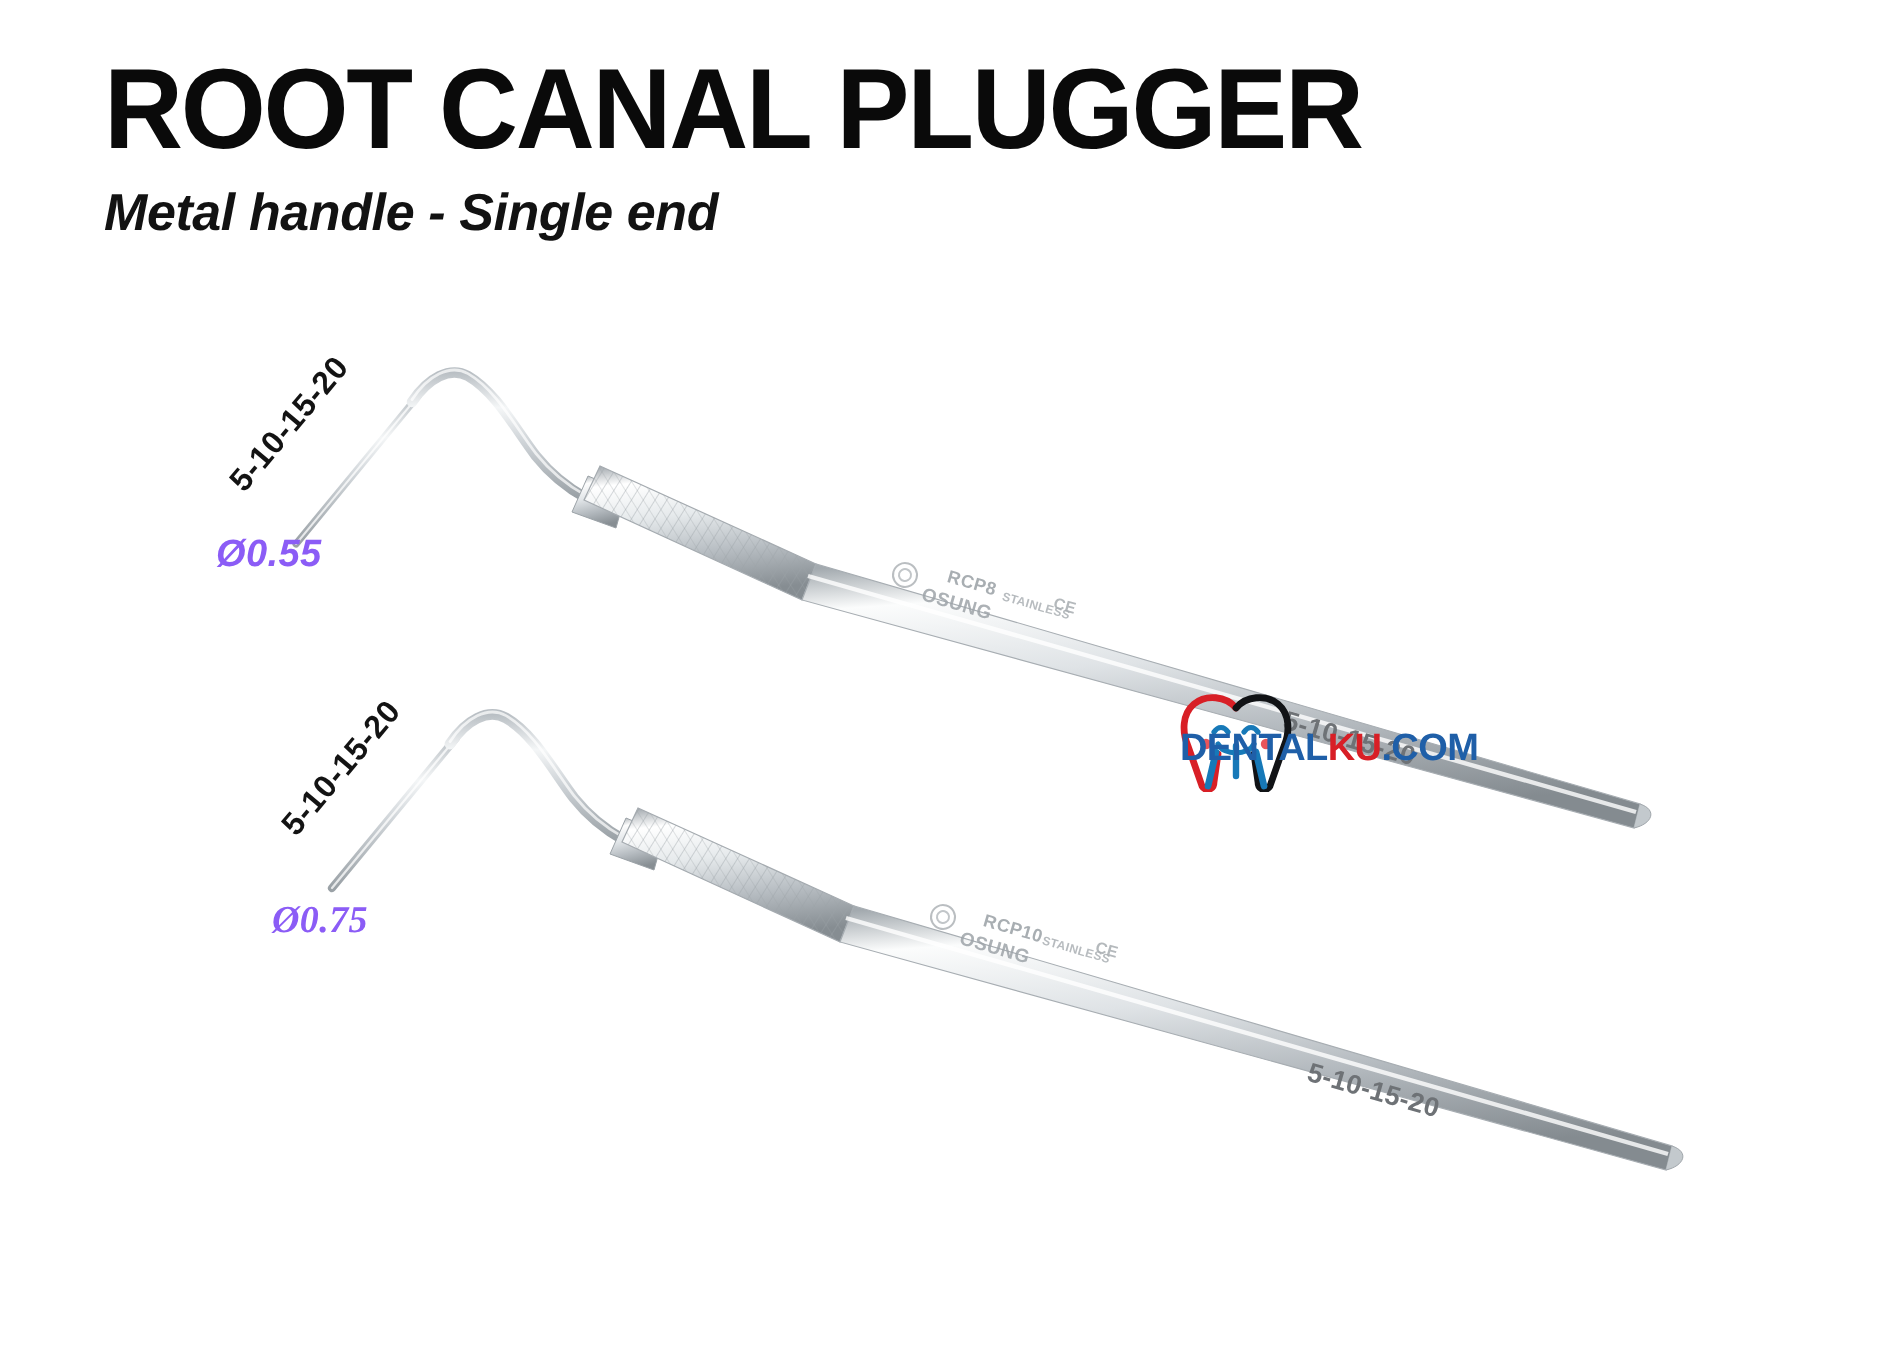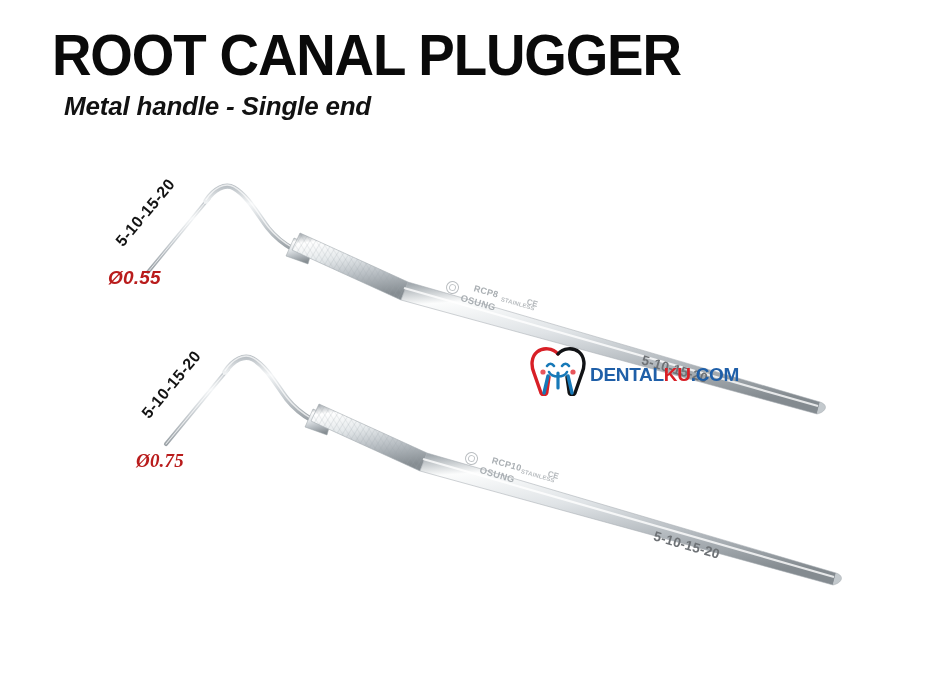--- a/index.html
+++ b/index.html
@@ -1,30 +1,30 @@
 <!DOCTYPE html>
 <html><head>
 <meta charset="utf-8">
 <style>
   html,body{margin:0;padding:0;background:#fff;}
   body{width:945px;height:685px;position:relative;overflow:hidden;
        font-family:"Liberation Sans","DejaVu Sans",sans-serif;-webkit-font-smoothing:antialiased;}
 
-  #page{position:absolute;inset:0;background:#ffffff;}
+  #page{position:absolute;inset:0;background:#ffffff;text-align:center;}
 
   
   #title{
     position:absolute;left:52px;top:26px;
     font-family:"Liberation Sans","DejaVu Sans",sans-serif;
     font-weight:700;font-size:57px;line-height:58px;
     letter-spacing:-1.2px;color:#0a0a0a;
     transform:scaleX(0.96);transform-origin:left center;white-space:nowrap;
   }
   #subtitle{
-    position:absolute;left:64px;top:92px;
+    position:absolute;left:52px;top:92px;
     font-family:"Liberation Sans","DejaVu Sans",sans-serif;
     font-weight:700;font-style:italic;font-size:26px;line-height:28px;
     letter-spacing:-0.2px;color:#121212;white-space:nowrap;
   }
 
   
   .instrument{position:absolute;left:0;top:0;width:945px;height:685px;pointer-events:none;}
   .instrument svg{position:absolute;left:0;top:0;overflow:visible;}
 
   
@@ -36,21 +36,21 @@
   }
   .shaft-label{
     position:absolute;
     font-family:"Liberation Sans","DejaVu Sans",sans-serif;
     font-weight:600;font-size:13.5px;color:#6e7276;white-space:nowrap;
     transform-origin:left bottom;letter-spacing:0.2px;
   }
   .dia-label{
     position:absolute;
     font-family:"Liberation Sans","DejaVu Sans",sans-serif;
-    font-weight:700;font-style:italic;font-size:19px;color:#b91c1c;
+    font-weight:700;font-style:italic;font-size:19px;color:#8b5cf6;
     white-space:nowrap;letter-spacing:0.2px;
   }
 
   
   .engrave{
     position:absolute;
     font-family:"Liberation Sans","DejaVu Sans",sans-serif;
     font-weight:700;white-space:nowrap;color:#9aa0a5;
     transform-origin:left center;opacity:.85;
   }

